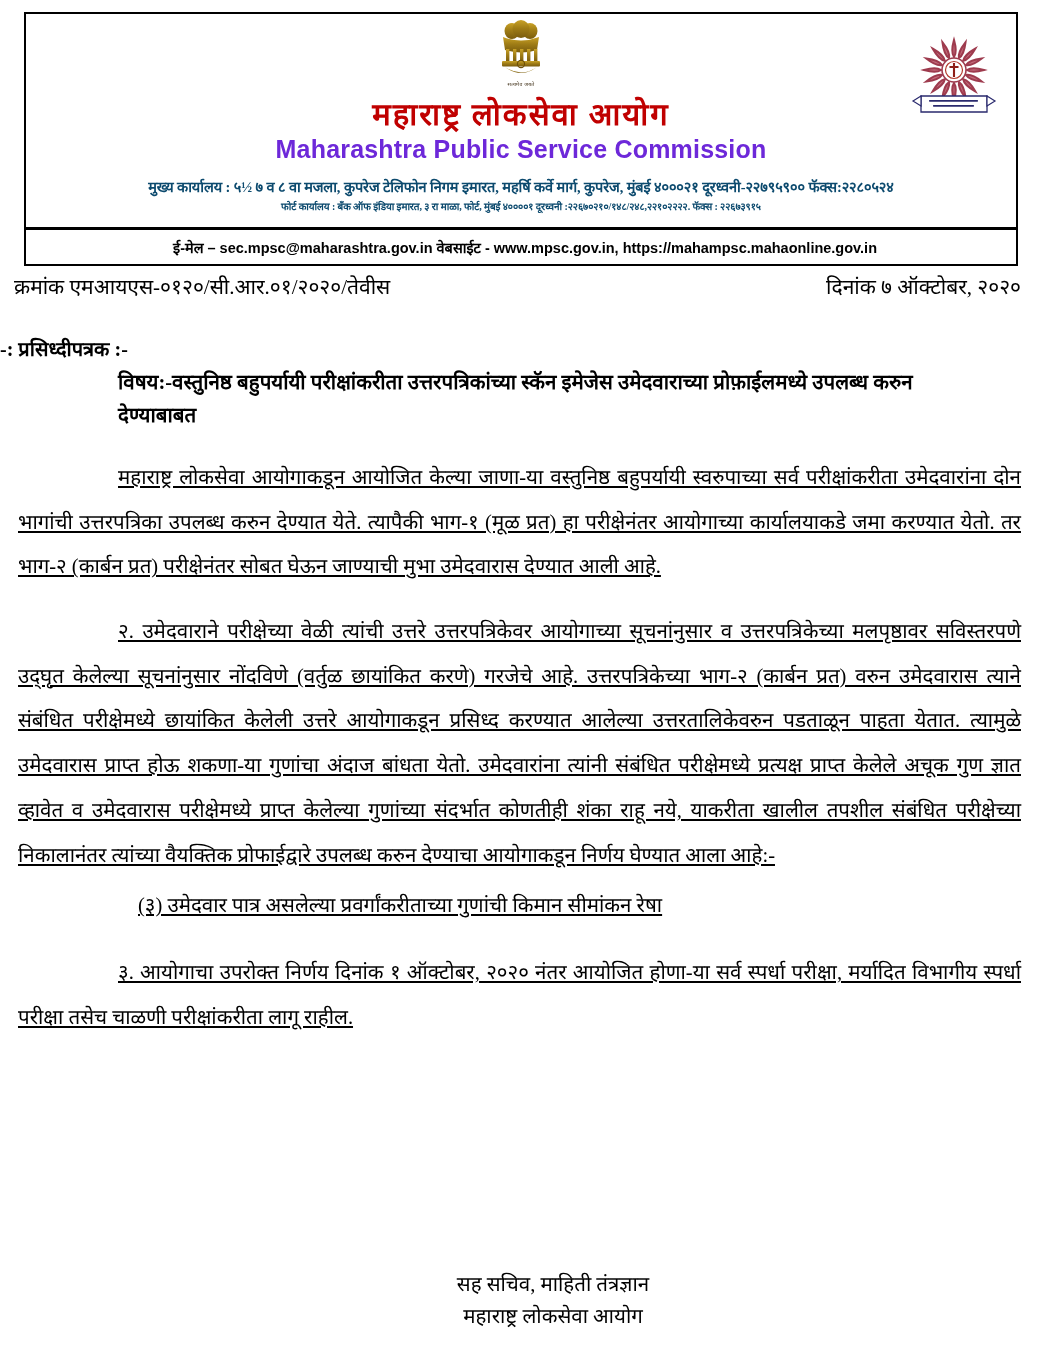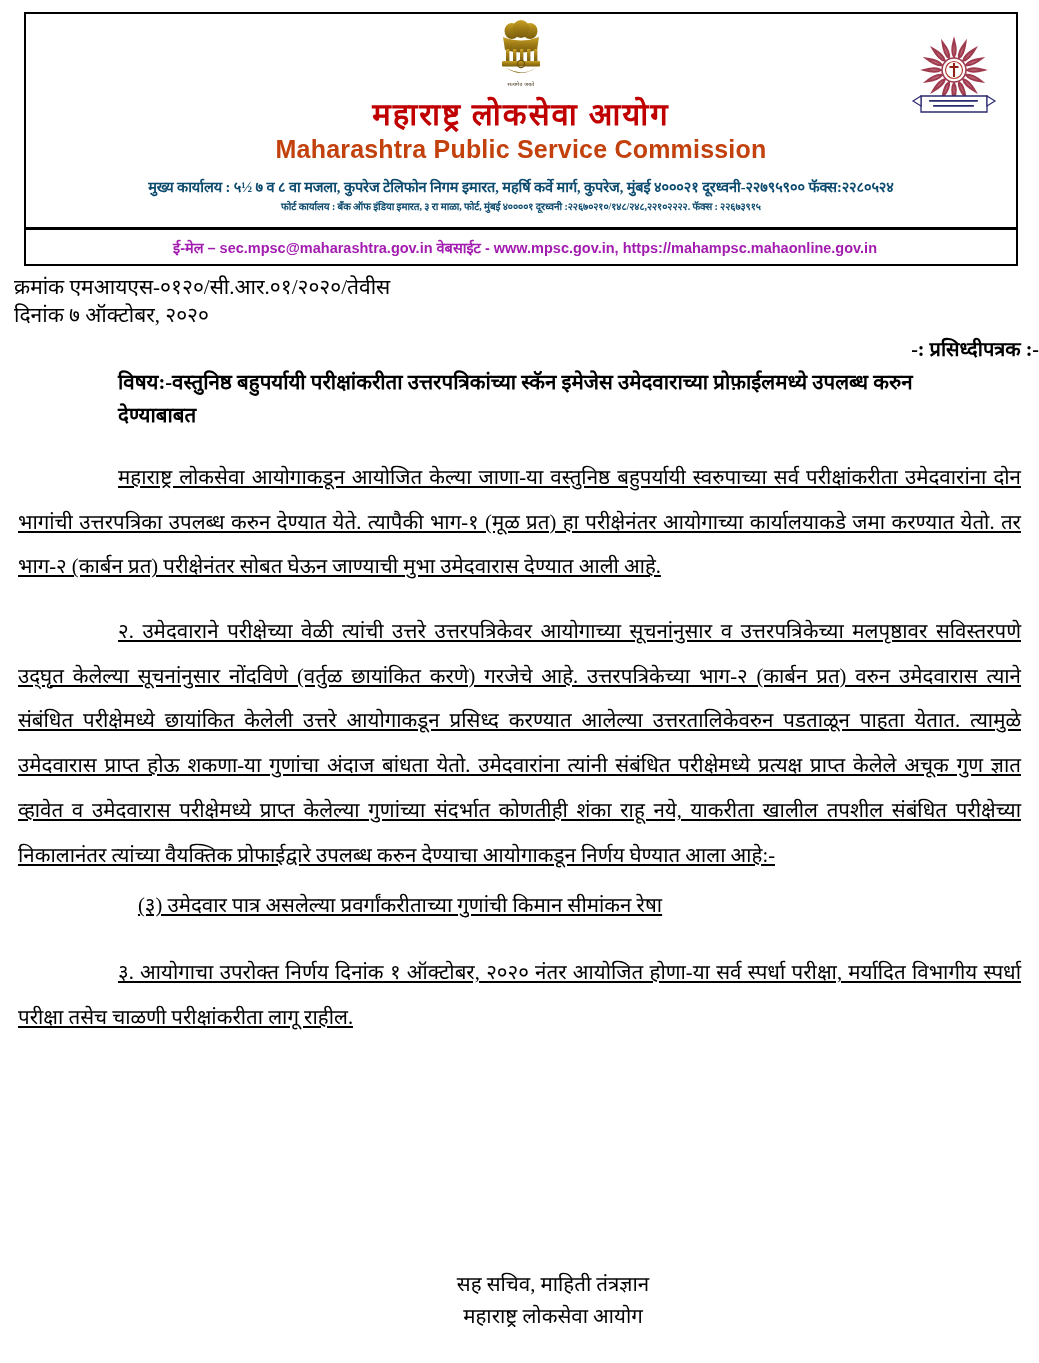--- a/index.html
+++ b/index.html
@@ -64,21 +64,21 @@
   }
   .org-name-mr {
     color: #c00000;
     font-size: 31px;
     font-weight: 700;
     letter-spacing: 2px;
     line-height: 1.12;
     font-family: "Liberation Serif", "DejaVu Serif", serif;
   }
   .org-name-en {
-    color: #c2410c;
+    color: #6d28d9;
     font-size: 25px;
     font-weight: 700;
     letter-spacing: .2px;
     line-height: 1.2;
     margin-top: 1px;
     font-family: "Liberation Sans", "DejaVu Sans", sans-serif;
   }
 
   .addr-block {
     margin-top: 12px;
@@ -96,47 +96,46 @@
   }
   .addr-line.l2 { font-size: 10px; }
 
   .header-divider {
     border-top: 3px solid #000000;
     margin: 2px 0 0 0;
   }
   .email-row {
     text-align: center;
     padding: 7px 4px 7px 12px;
-    color: #a21caf;
+    color: #000000;
     font-size: 14.5px;
     font-weight: 700;
     font-family: "Liberation Sans", "DejaVu Sans", sans-serif;
     white-space: nowrap;
   }
 
   
   .ref-row {
     position: absolute;
     left: 14px;
     right: 18px;
     top: 272px;
     display: flex;
     justify-content: space-between;
     align-items: baseline;
     font-size: 21px;
     font-family: "Liberation Serif", "DejaVu Serif", serif;
-    flex-direction: column;
   }
 
   
   .press-note {
     position: absolute;
     left: 0; right: 0;
     top: 335px;
-    text-align: right;
+    text-align: left;
     font-size: 20px;
     font-weight: 700;
   }
   .subject {
     position: absolute;
     left: 118px;
     right: 64px;
     top: 366px;
     font-size: 20.5px;
     font-weight: 700;

